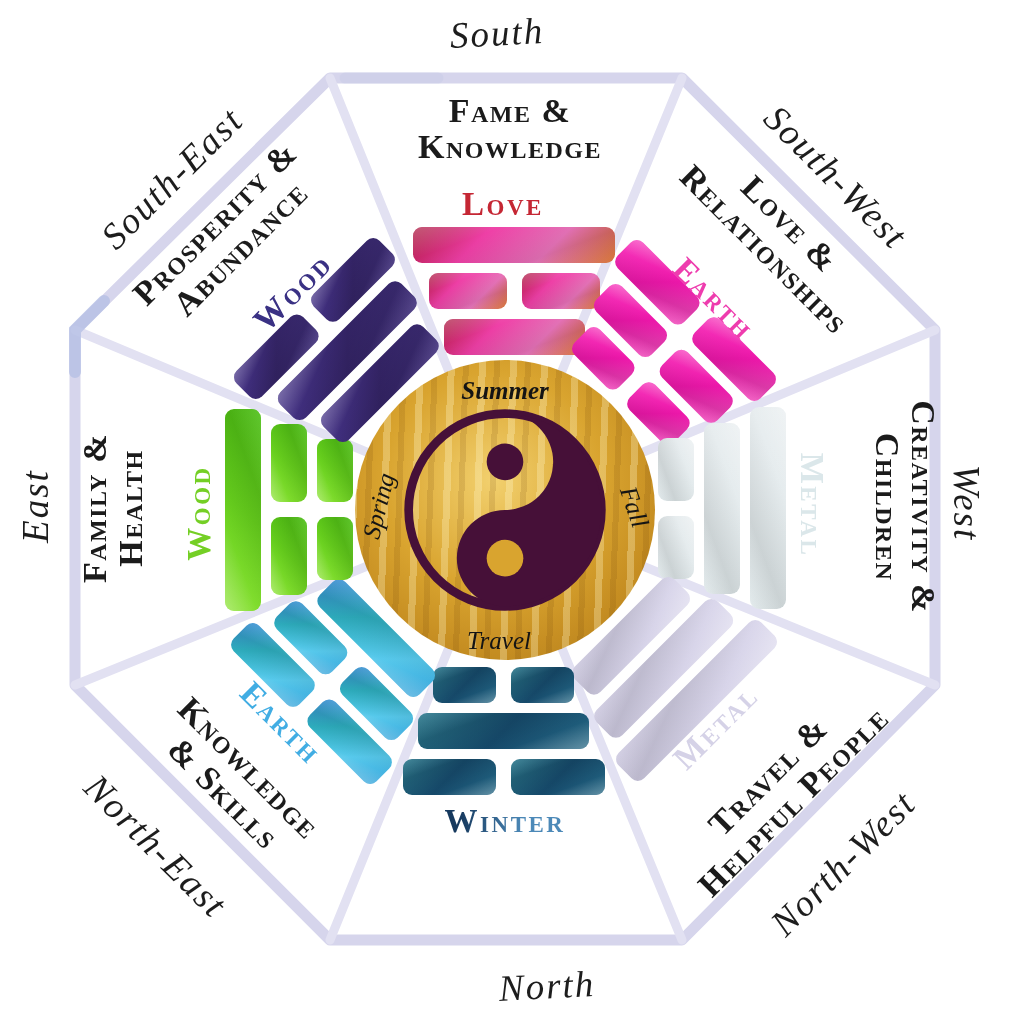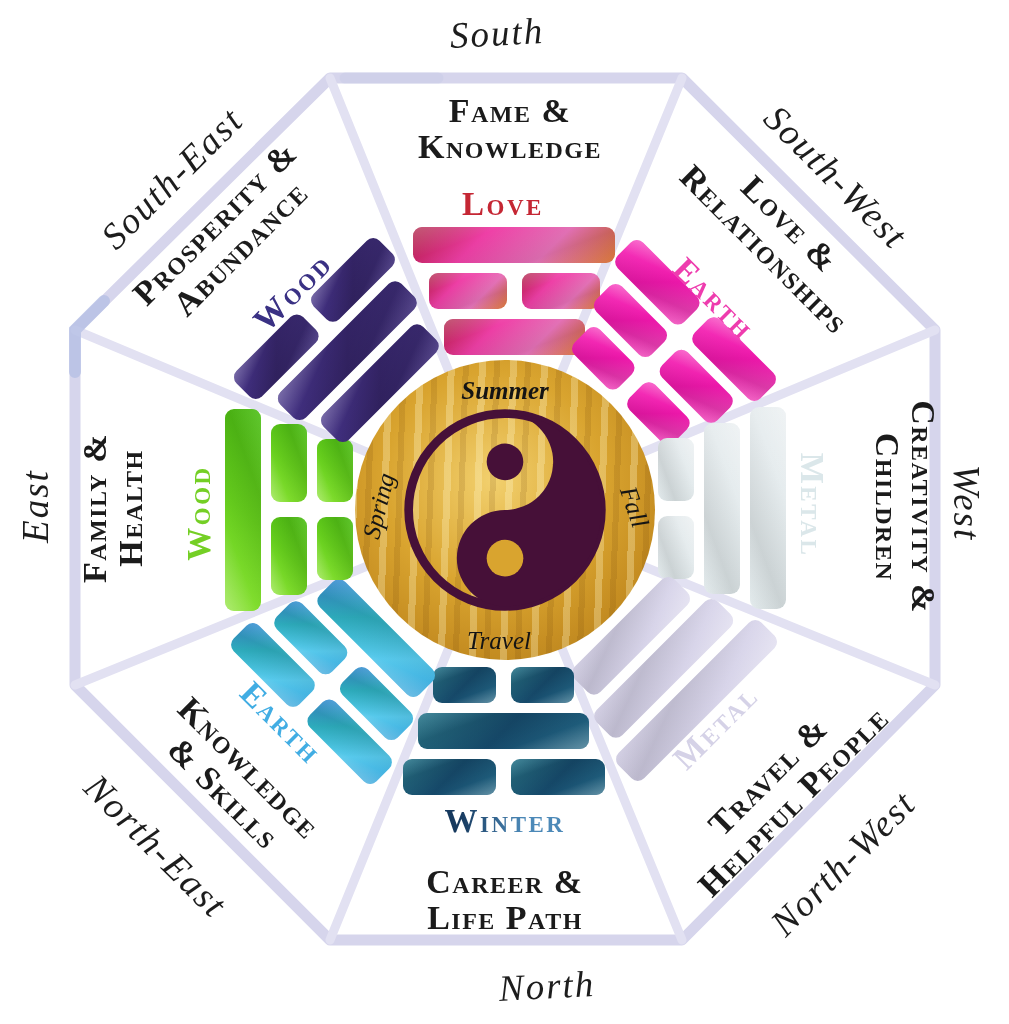--- a/index.html
+++ b/index.html
@@ -209,24 +209,20 @@
   <div class="abs element" style="left: 811px; top: 505px; transform: translate(-50%, -50%) rotate(90deg); color: rgb(219, 231, 234);">Metal</div>
 
   <div class="abs direction" style="left:843px;top:863px;transform:translate(-50%,-50%) rotate(-45deg);">North-West</div>
   <div class="abs life" style="left:781px;top:789px;transform:translate(-50%,-50%) rotate(-45deg);">
     <span style="display:block">Travel &amp;</span>
     <span style="display:block">Helpful People</span>
   </div>
   <div class="abs element" style="left: 716px; top: 727px; transform: translate(-50%, -50%) rotate(-45deg); color: rgb(213, 210, 231);">Metal</div>
 
   <div class="abs direction" style="left:547px;top:986px;transform:translate(-50%,-50%) rotate(-3deg);">North</div>
-  <div class="abs life" style="left:505px;top:900px;transform:translate(-50%,-50%);">
-    <span style="display:block">Career &amp;</span>
-    <span style="display:block">Life Path</span>
-  </div>
   <div class="abs element" style="left: 505px; top: 821px; transform: translate(-50%, -50%); background: linear-gradient(90deg, rgb(22, 57, 94) 12%, rgb(76, 137, 184) 65%) text; color: transparent;">Winter</div>
 
   <div class="abs direction" style="left:156px;top:846px;transform:translate(-50%,-50%) rotate(45deg);">North-East</div>
   <div class="abs life" style="left:236px;top:781px;transform:translate(-50%,-50%) rotate(45deg);">
     <span style="display:block">Knowledge</span>
     <span style="display:block">&amp; Skills</span>
   </div>
   <div class="abs element" style="left: 281px; top: 723px; transform: translate(-50%, -50%) rotate(45deg); color: rgb(65, 173, 227);">Earth</div>
 
   <div class="abs direction" style="left:35px;top:506px;transform:translate(-50%,-50%) rotate(-90deg);">East</div>

